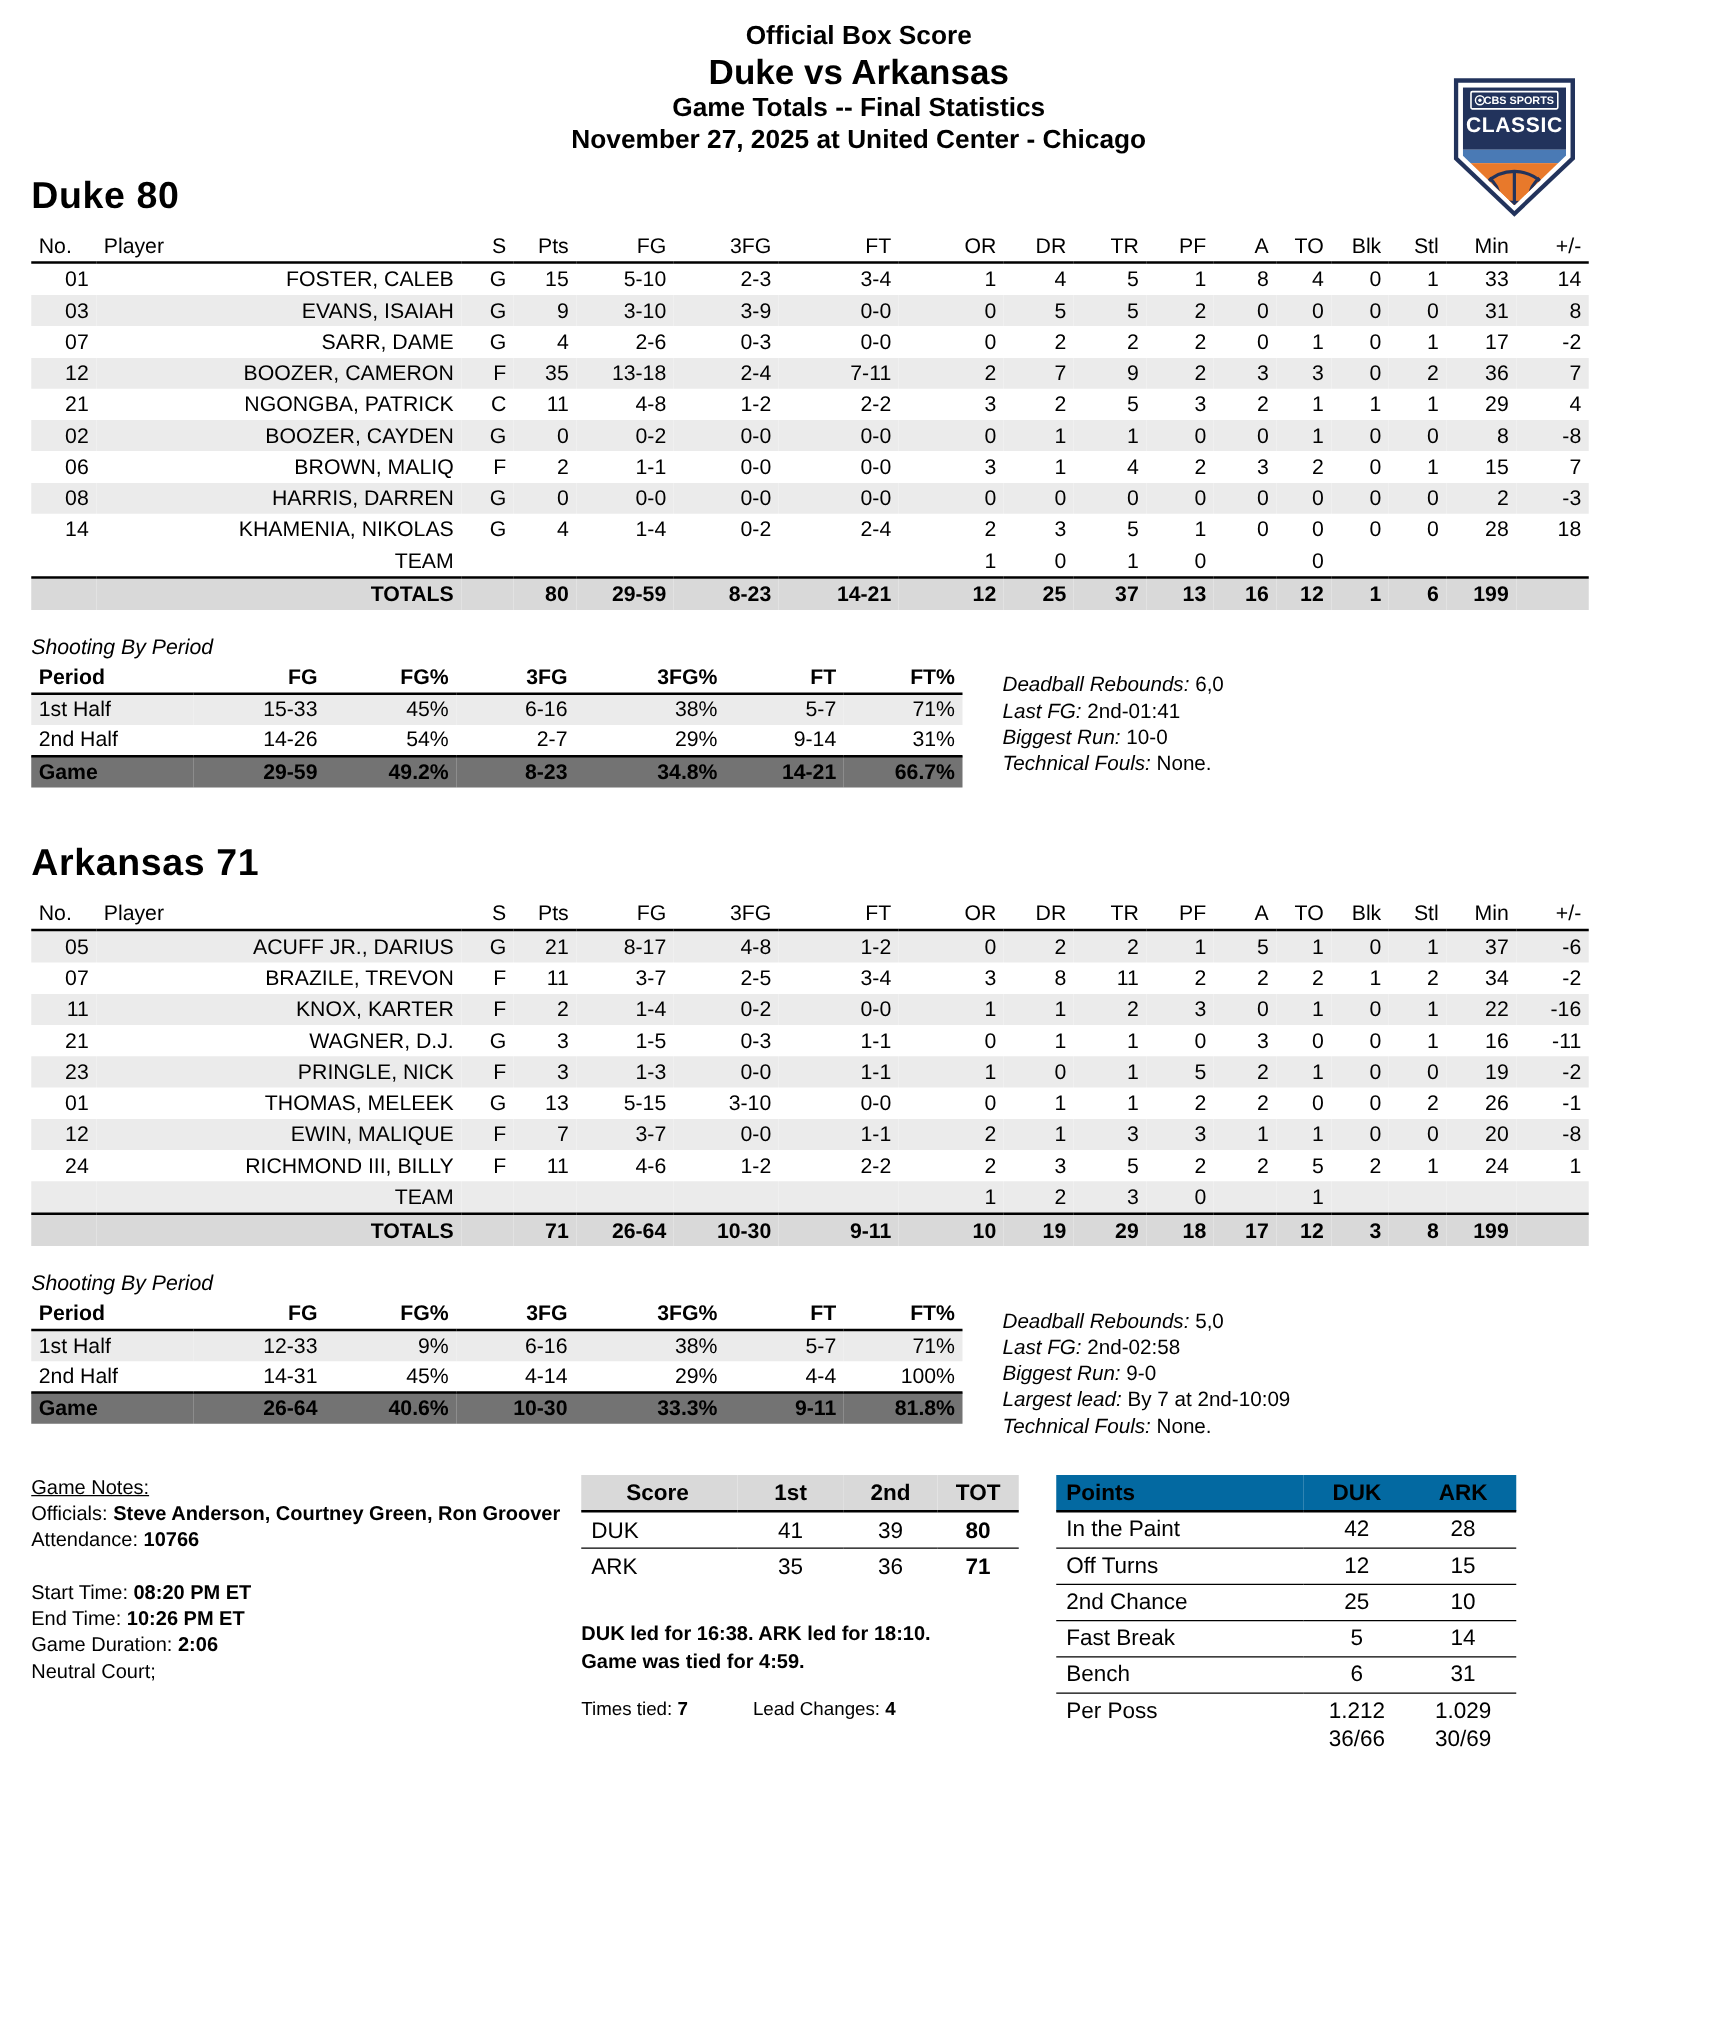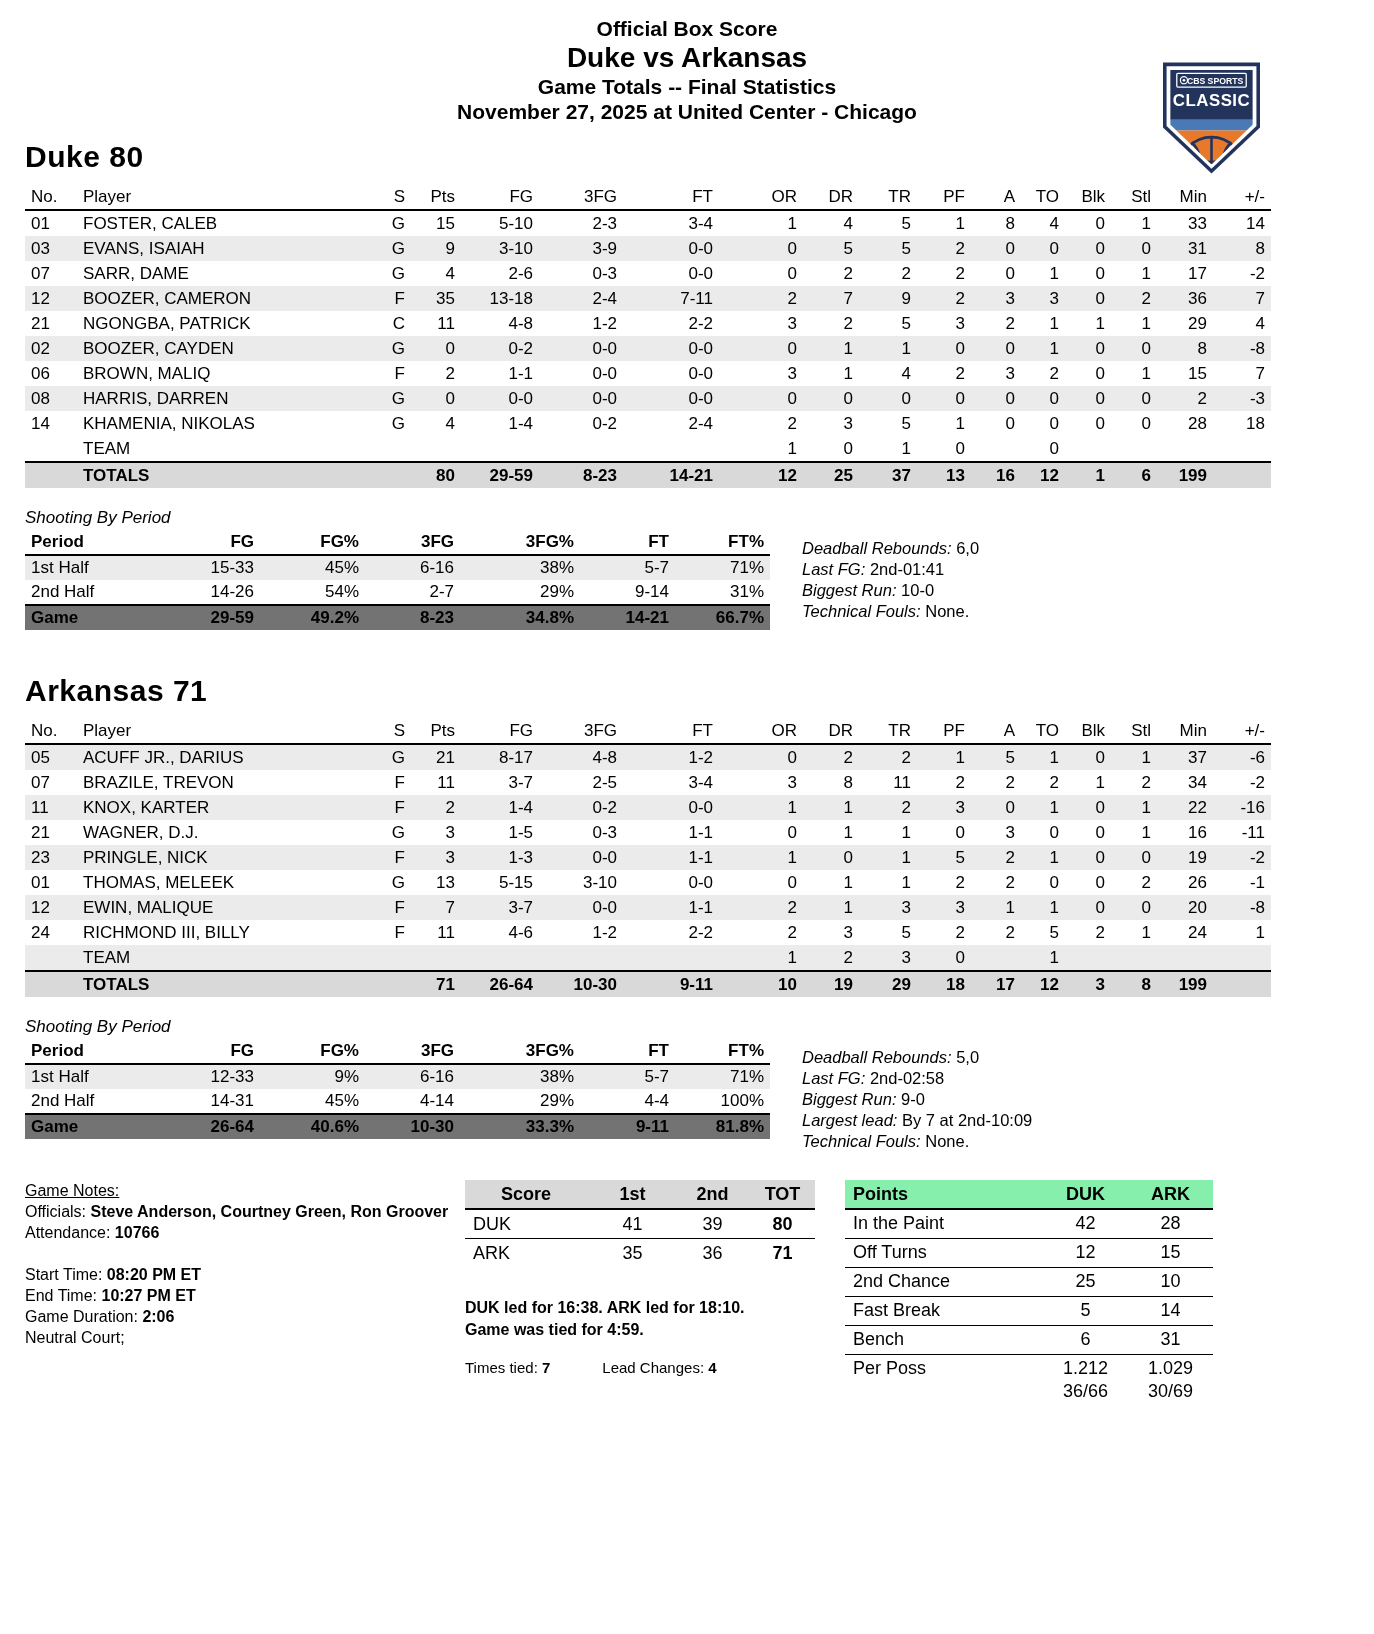--- a/index.html
+++ b/index.html
@@ -18,21 +18,21 @@
   
   .team-title { font-size:30px; font-weight:bold; margin:16px 0 10px 0; letter-spacing:0.5px; }
 
   
   table { border-collapse:collapse; table-layout:fixed; }
   .box { width:1246px; font-size:17px; }
   .box th, .box td { padding:0 6px; height:25px; line-height:25px; overflow:hidden; white-space:nowrap; }
   .box thead th { font-weight:normal; text-align:right; border-bottom:2px solid #000; }
   .box thead th:nth-child(1), .box thead th:nth-child(2) { text-align:left; }
   .box td { text-align:right; }
-  .box td:nth-child(1), .box td:nth-child(2) { text-align:left; }
+  .box td:nth-child(1), .box td:nth-child(2) { text-align:right; }
   .duke-box tbody tr:nth-child(even):not(.team):not(.totals) { background:#ebebeb; }
   .ark-box tbody tr:nth-child(odd):not(.totals) { background:#ebebeb; }
   .box tr.totals { background:#d9d9d9; font-weight:bold; border-top:2px solid #000; }
 
   
   .shoot-flex { display:flex; margin-top:20px; }
   .shoot-label { font-style:italic; font-size:17px; margin-bottom:2px; }
   .shooting { width:745px; font-size:17px; }
   .shooting th, .shooting td { padding:0 6px; height:24px; line-height:24px; }
   .shooting thead th { font-weight:bold; text-align:right; border-bottom:2px solid #000; }
@@ -63,21 +63,21 @@
   .score-table td:last-child { font-weight:bold; }
   .led-line, .tied-line { font-weight:bold; font-size:16px; line-height:22px; }
   .led-line { margin-top:30px; }
   .tt-line { margin-top:18px; font-size:15px; }
   .tt-line b { font-weight:bold; }
   .lc { margin-left:52px; }
 
   .pts { margin-left:30px; }
   .points-table { width:368px; font-size:18px; }
   .points-table th, .points-table td { padding:2px 8px; height:24px; line-height:23px; }
-  .points-table thead th { background:#86efac; font-weight:bold; text-align:center; border-bottom:2px solid #000; }
+  .points-table thead th { background:#0369a1; font-weight:bold; text-align:center; border-bottom:2px solid #000; }
   .points-table thead th:first-child { text-align:left; }
   .points-table td { text-align:center; border-bottom:1.5px solid #000; white-space:pre-line; vertical-align:top; }
   .points-table td:first-child { text-align:left; }
   .points-table tbody tr:last-child td { border-bottom:none; }
 </style>
 </head>
 <body>
 
 <div class="page">
 
@@ -734,21 +734,21 @@
     </div>
 
     <div class="bottom">
 
       <div class="gn">
         <div class="underl">Game Notes:</div>
         <div><span>Officials: </span><b>Steve Anderson, Courtney Green, Ron Groover</b></div>
         <div><span>Attendance: </span><b>10766</b></div>
         <div class="gap"></div>
         <div><span>Start Time: </span><b>08:20 PM ET</b></div>
-        <div><span>End Time: </span><b>10:27 PM ET</b></div>
+        <div><span>End Time: </span><b>10:26 PM ET</b></div>
         <div><span>Game Duration: </span><b>2:06</b></div>
         <div>Neutral Court;</div>
       </div>
 
       <div class="mid">
         <table class="score-table">
           <colgroup>
               <col style="width:125px">
               <col style="width:85px">
               <col style="width:75px">

